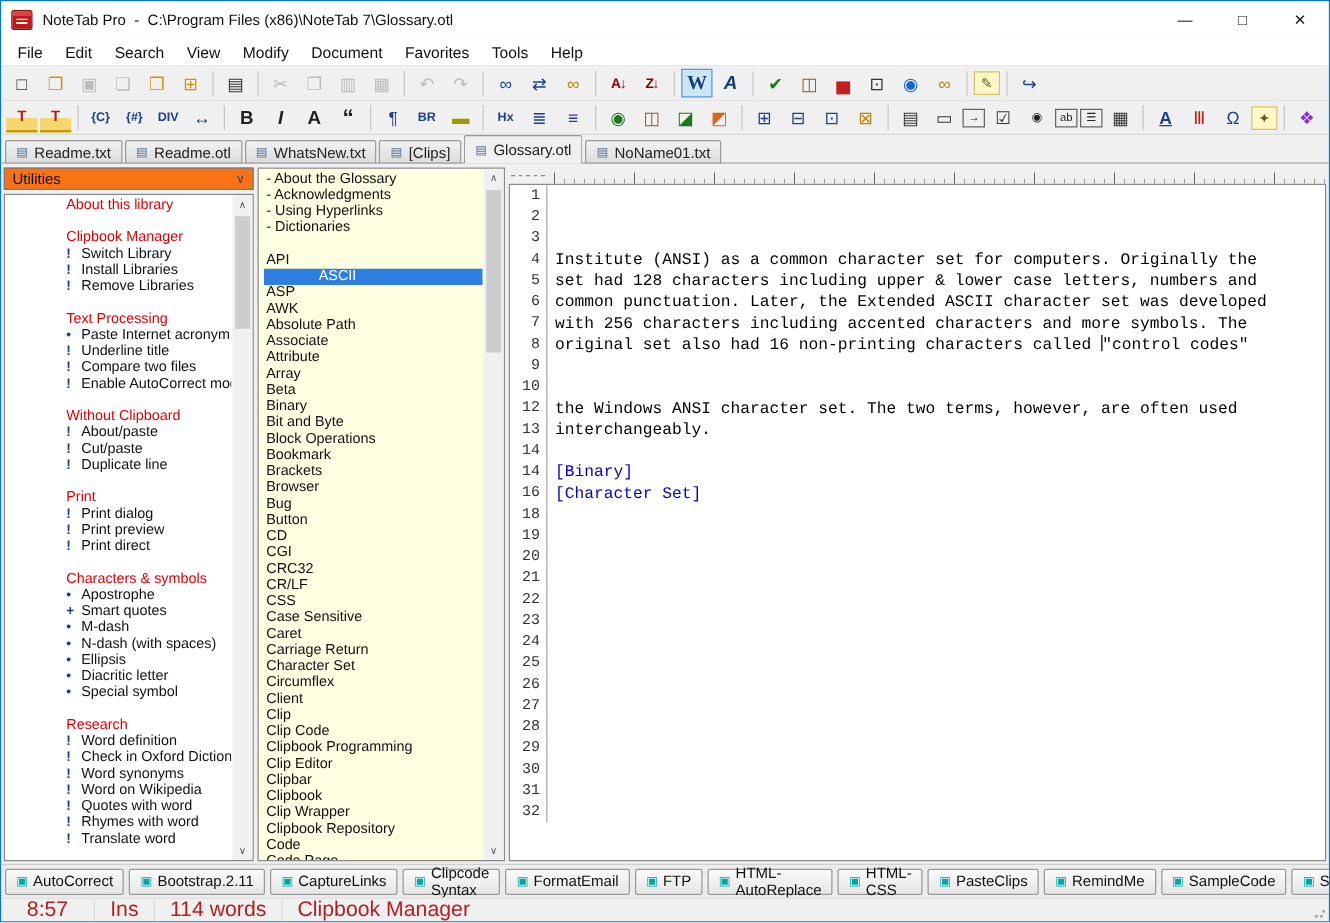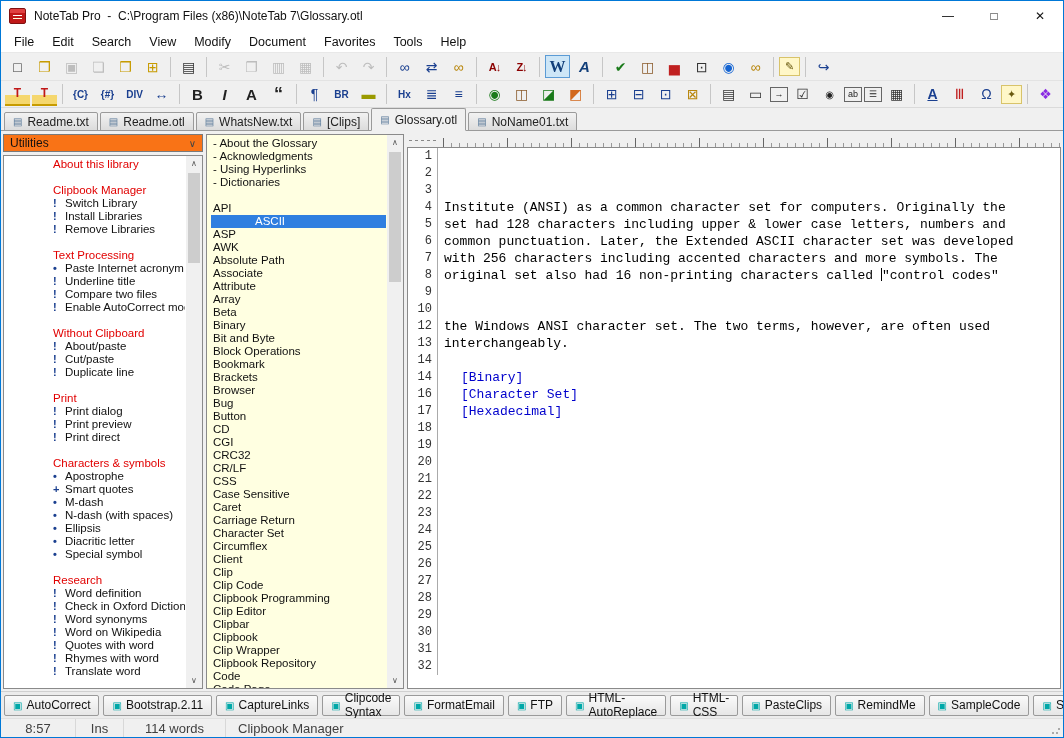--- a/index.html
+++ b/index.html
@@ -68,30 +68,30 @@
 
   .editor { flex:1; min-width:0; display:flex; flex-direction:column; }
   .ruler { height:13px; flex:none; background:
       repeating-linear-gradient(90deg,#888 0 3px,transparent 3px 6px) 2px 6px / 28px 1px no-repeat,
       repeating-linear-gradient(90deg,#666 0 1px,transparent 1px 64px) 36px 100% / calc(100% - 36px) 9px no-repeat,
       repeating-linear-gradient(90deg,#999 0 1px,transparent 1px 8px) 36px 100% / calc(100% - 36px) 4px no-repeat; }
   .edit-area { flex:1; min-height:0; background:#fff; border:1px solid #8a8a8a; overflow:hidden; }
   .eline { display:flex; height:17px; line-height:17px; font-family:"Liberation Mono","DejaVu Sans Mono",monospace; font-size:13px; }
   .lnum { width:30px; flex:none; text-align:right; padding-right:5px; color:#333; font-size:12px; border-right:1px solid #aaa; }
   .ltext { padding-left:6px; white-space:pre; color:#000; }
-  .ltext.link { color:var(--link-blue);margin-left:17px; }
+  .ltext.link { color:var(--link-blue); }
   .caret { display:inline-block; width:1px; height:13px; background:#000; vertical-align:-2px; }
 
   
   .cliptabs { height:27px; flex:none; background:#ececec; border-top:1px solid #d0d0d0; display:flex; align-items:center; padding:0 3px; gap:4px; }
   .ctab { height:21px; display:flex; align-items:center; gap:4px; padding:0 8px; font-size:12px; color:#111; background:linear-gradient(180deg,#fafafa,#e6e6e6); border:1px solid #9a9a9a; border-radius:2px; }
   .cticon { font-size:10px; color:var(--clip-teal); }
 
   
-  .statusbar { height:19px; flex:none; background:#f0f0f0; display:flex; align-items:center; font-size:13px; color:#404040; border-top:1px solid #e0e0e0; position:relative; }
+  .statusbar { height:19px; flex:none; background:#f0f0f0; display:flex; align-items:center; font-size:17px; color:#b91c1c; border-top:1px solid #e0e0e0; position:relative; }
   .seg { height:100%; display:flex; align-items:center; justify-content:center; border-right:1px solid #d8d8d8; }
   .seg.s1{width:75px} .seg.s2{width:48px} .seg.s3{width:102px}
   .seg.s4{flex:1; justify-content:flex-start; padding-left:12px; border-right:none;}
   .grip { position:absolute; right:2px; bottom:2px; width:10px; height:10px;
     background:radial-gradient(circle at 2px 8px,#aaa 1px,transparent 1.5px),radial-gradient(circle at 6px 8px,#aaa 1px,transparent 1.5px),radial-gradient(circle at 8px 4px,#aaa 1px,transparent 1.5px); }
 </style>
 </head>
 <body>
 
 <div class="window">
@@ -512,24 +512,20 @@
           </div>
           <div class="eline">
             <span class="lnum">14</span>
             <span class="ltext link">[Binary]</span>
           </div>
           <div class="eline">
             <span class="lnum">16</span>
             <span class="ltext link">[Character Set]</span>
           </div>
           <div class="eline">
-            <span class="lnum">17</span>
-            <span class="ltext link">[Hexadecimal]</span>
-          </div>
-          <div class="eline">
             <span class="lnum">18</span>
             <span class="ltext"></span>
           </div>
           <div class="eline">
             <span class="lnum">19</span>
             <span class="ltext"></span>
           </div>
           <div class="eline">
             <span class="lnum">20</span>
             <span class="ltext"></span>

